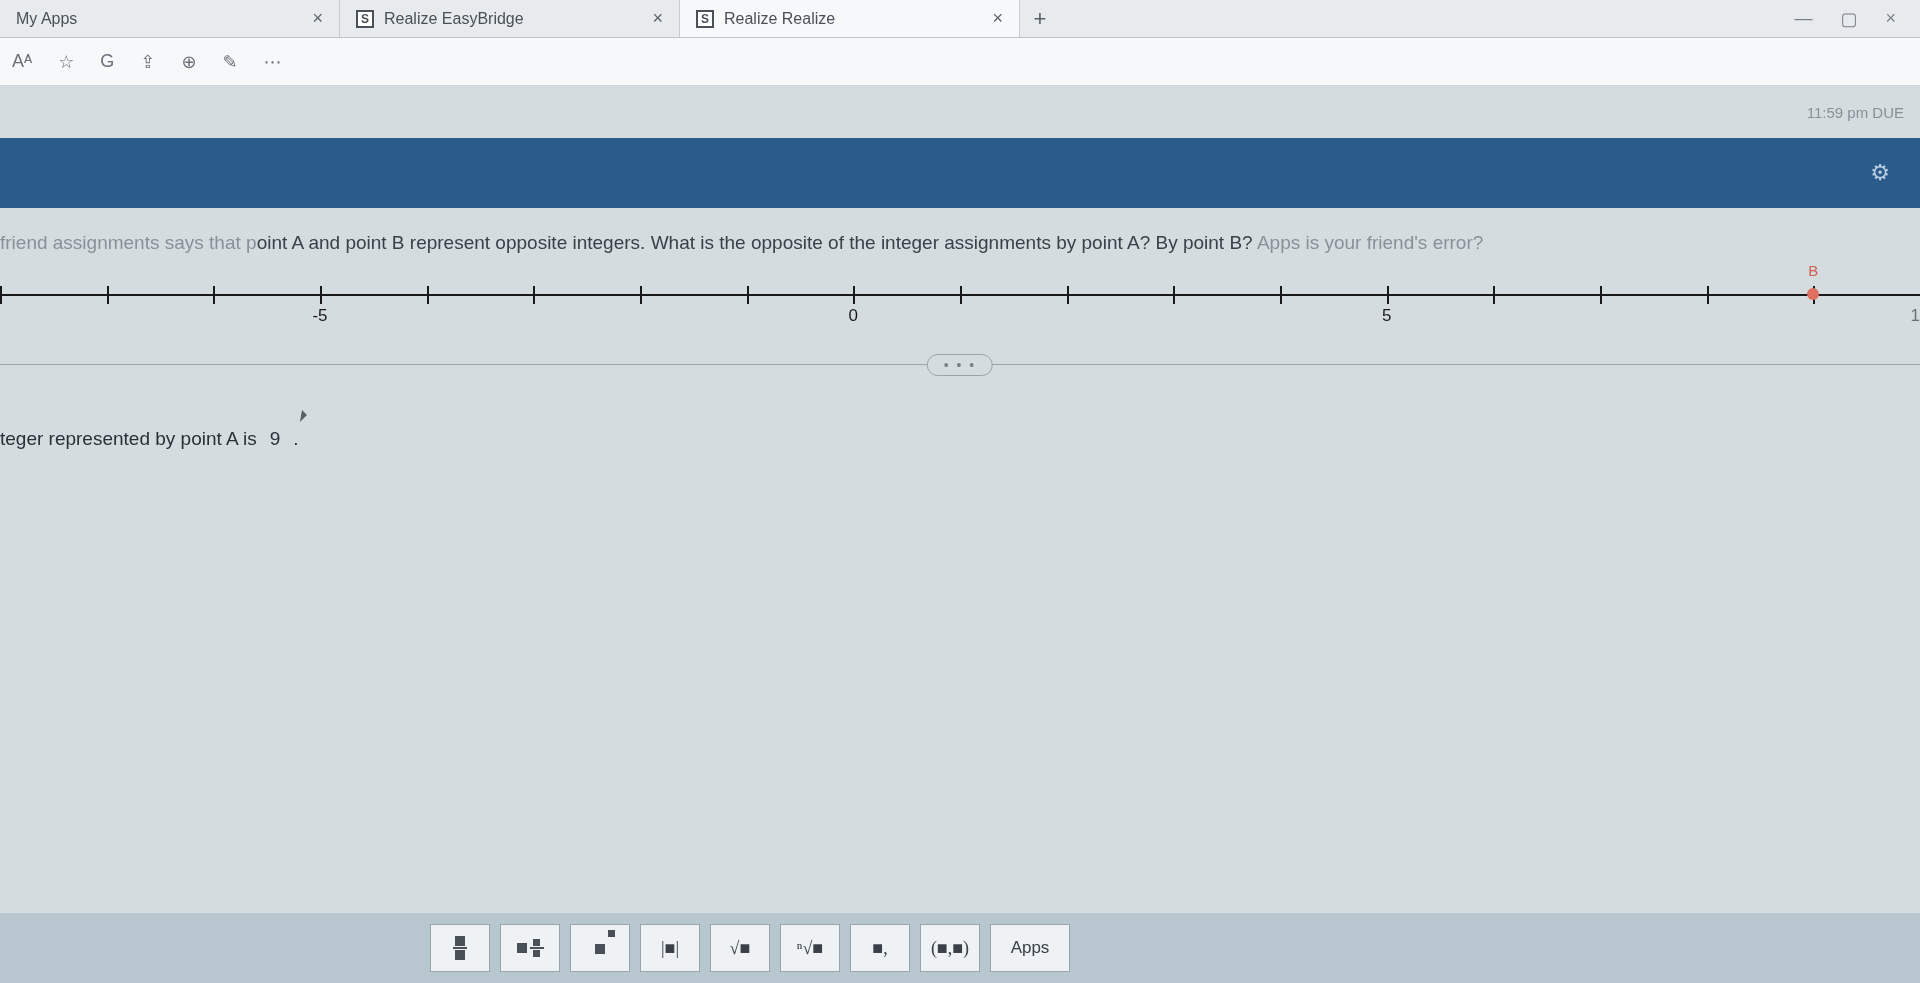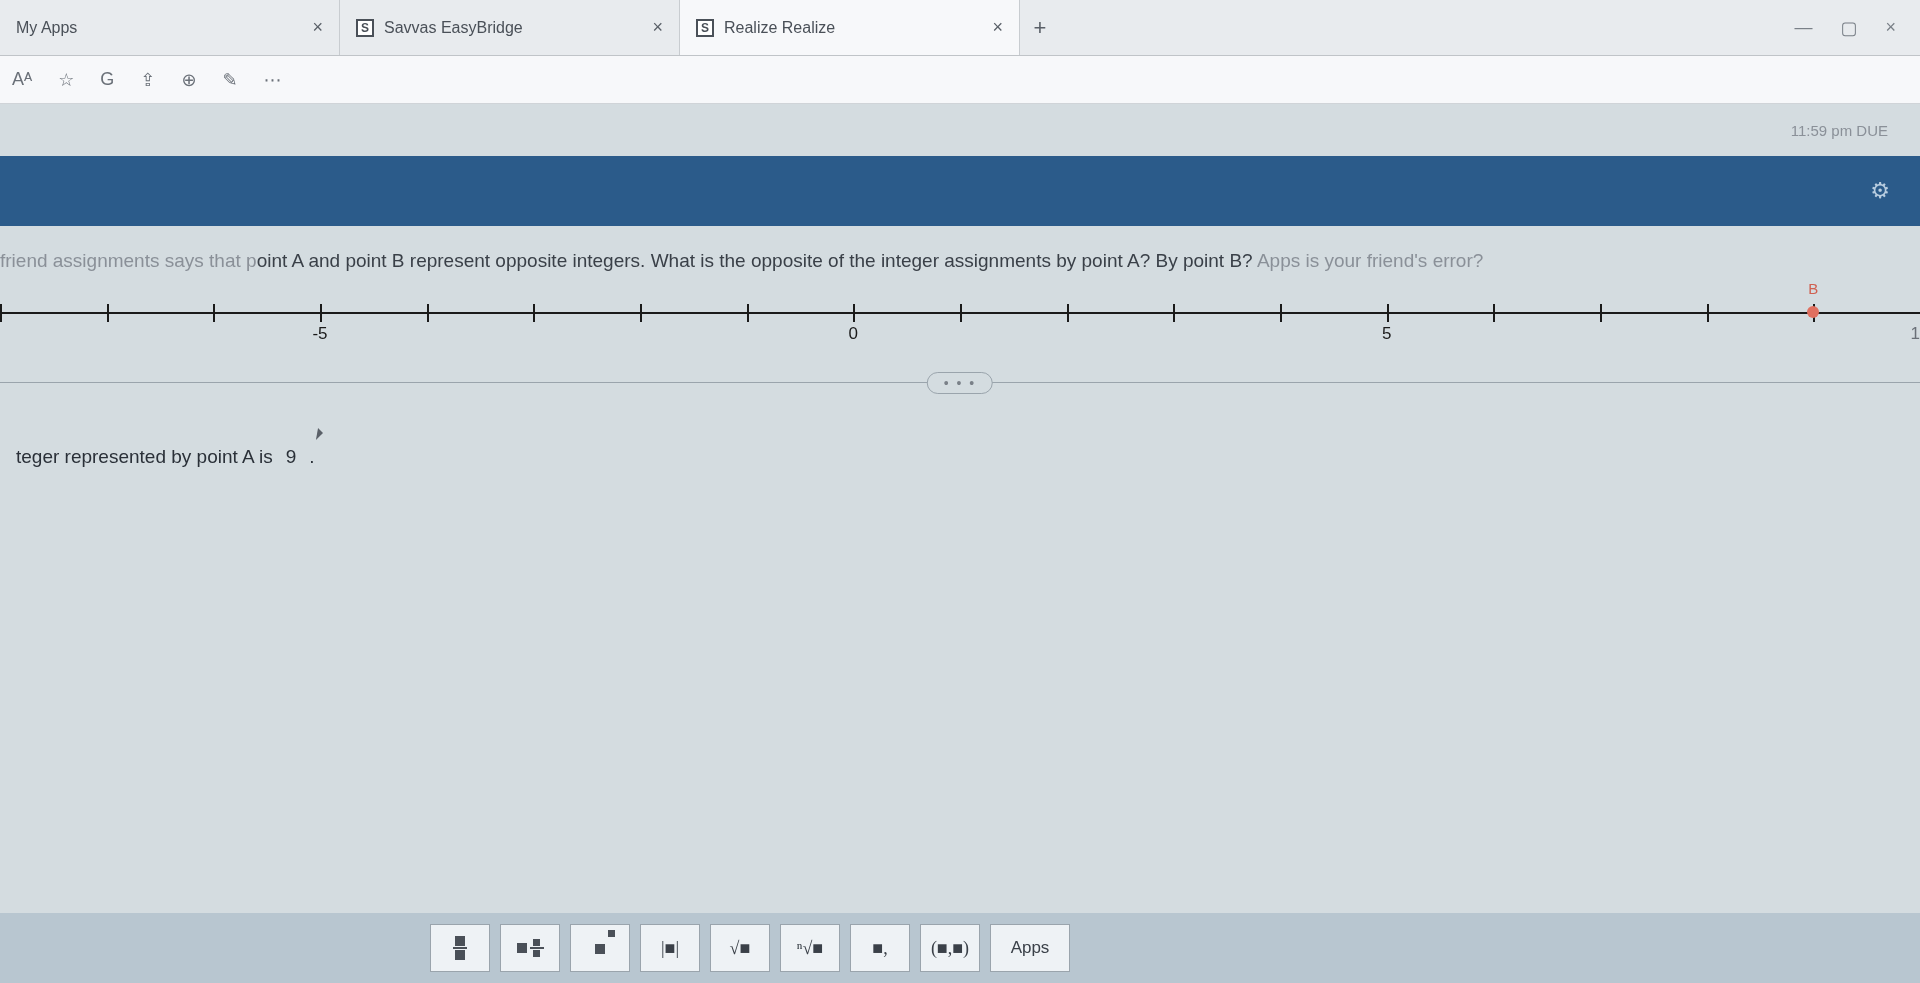--- a/index.html
+++ b/index.html
@@ -1,34 +1,34 @@
 <!DOCTYPE html>
 <html><head>
 <meta charset="utf-8">
 <style>
 * { margin: 0; padding: 0; box-sizing: border-box; font-family: "Segoe UI", Arial, sans-serif; }
 body { width: 1920px; height: 983px; background: #d4dce0; overflow: hidden; position: relative; }
 
 
-.tabbar { display: flex; align-items: center; background: #e8ebee; height: 56px; border-bottom: 1px solid #c0c4c8; }
+.tabbar { display: flex; align-items: center; background: #e8ebee; height: 38px; border-bottom: 1px solid #c0c4c8; }
 .tab { display: flex; align-items: center; gap: 10px; padding: 0 16px; height: 100%; font-size: 16px; color: #4a5058; border-right: 1px solid #c8ccd0; min-width: 340px; }
 .tab.active { background: #f7f8fa; }
 .tab .favicon { width: 18px; height: 18px; background: #fff; border: 2px solid #4a5058; display: inline-flex; align-items: center; justify-content: center; font-size: 12px; font-weight: bold; color: #4a5058; }
 .tab .close { margin-left: auto; font-size: 18px; color: #5a6068; cursor: pointer; }
 .newtab { width: 40px; text-align: center; font-size: 22px; color: #5a6068; cursor: pointer; }
 .winctrl { margin-left: auto; display: flex; gap: 28px; padding-right: 24px; color: #7a8088; font-size: 18px; }
 .winctrl span { cursor: pointer; }
 
 .urlbar { display: flex; align-items: center; background: #f7f8fa; height: 48px; padding: 0 12px; gap: 14px; border-bottom: 1px solid #d0d4d8; }
 .url { flex: 1; font-size: 17px; color: #5a6068; white-space: nowrap; overflow: hidden; }
 .urlicons { display: flex; gap: 26px; color: #6a7078; font-size: 18px; padding-right: 10px; }
 .urlicons span { cursor: pointer; }
 
 
-.pagehead { height: 52px; background: #d4dce0; display: flex; align-items: center; justify-content: flex-end; padding: 0 32px; color: #8a9098; font-size: 15px; }
+.pagehead { height: 52px; background: #d4dce0; display: flex; align-items: center; justify-content: flex-end; padding: 0 16px; color: #8a9098; font-size: 15px; }
 
 
 .banner { height: 70px; background: #2b5b8a; display: flex; align-items: center; justify-content: flex-end; padding: 0 30px; }
 .banner .gear { color: #b8cde0; font-size: 22px; cursor: pointer; }
 
 
 .content { padding: 24px 0 0 0; background: #d4dce0; position: relative; }
 .qtext { font-size: 19px; color: #3a4048; padding: 0 12px 24px 0; }
 .qtext .faded { color: #8a9098; }
 
@@ -40,21 +40,21 @@
 .point-b { position: absolute; top: 10px; width: 12px; height: 12px; border-radius: 50%; background: #e07060; transform: translate(-50%, 0); }
 .point-b-label { position: absolute; top: -16px; font-size: 15px; color: #d06050; transform: translateX(-50%); }
 .axis-end { position: absolute; top: 28px; font-size: 17px; color: #6a7078; transform: translateX(-50%); }
 
 
 .divider { position: relative; height: 40px; margin-top: 10px; }
 .divider hr { border: none; border-top: 1px solid #9aa4ac; position: absolute; top: 20px; left: 0; right: 0; }
 .pill { position: absolute; left: 50%; top: 10px; transform: translateX(-50%); background: #d4dce0; border: 1px solid #9aa4ac; border-radius: 12px; padding: 2px 16px; font-size: 14px; color: #7a8088; letter-spacing: 2px; cursor: pointer; }
 
 
-.answers { padding: 30px 0 0 16px; font-size: 19px; color: #2a3038; line-height: 2.6; }
+.answers { padding: 30px 0 0 0; font-size: 19px; color: #2a3038; line-height: 2.6; }
 .ans-val { display: inline-block; min-width: 26px; text-align: center; font-weight: 500; position: relative; }
 .ans-val.filled::after { content: ""; position: absolute; top: -4px; right: -14px; border-top: 10px solid #5a6068; border-left: 7px solid transparent; border-bottom: 7px solid transparent; transform: rotate(45deg); }
 .ans-box { display: inline-block; width: 30px; height: 30px; border: 2px solid #2f7fd4; background: #f8fbff; vertical-align: middle; cursor: text; }
 
 
 .mathbar-wrap { position: absolute; left: 0; right: 0; bottom: 0; background: #b8c6d0; height: 70px; display: flex; align-items: center; padding-left: 430px; gap: 10px; }
 .mathbtn { width: 60px; height: 48px; background: #eef2f5; border: 1px solid #9aa4ac; display: inline-flex; align-items: center; justify-content: center; font-size: 18px; color: #3a4048; cursor: pointer; font-family: "Times New Roman", serif; }
 .mathbtn.more { width: 80px; font-family: "Segoe UI", Arial, sans-serif; font-size: 17px; }
 .mathbtn .sq { display:inline-block; width:10px; height:10px; background:#4a5058; }
 .mathbtn .sqsm { display:inline-block; width:7px; height:7px; background:#4a5058; }
@@ -65,21 +65,21 @@
 </head>
 <body>
 
 <div class="tabbar">
   <div class="tab">
     <span>My Apps</span>
     <span class="close">×</span>
   </div>
   <div class="tab">
     <span class="favicon">S</span>
-    <span>Savvas EasyBridge</span>
+    <span>Realize EasyBridge</span>
     <span class="close">×</span>
   </div>
   <div class="tab active">
     <span class="favicon">S</span>
     <span>Realize Realize</span>
     <span class="close">×</span>
   </div>
   <div class="newtab">+</div>
   <div class="winctrl">
     <span>—</span>

